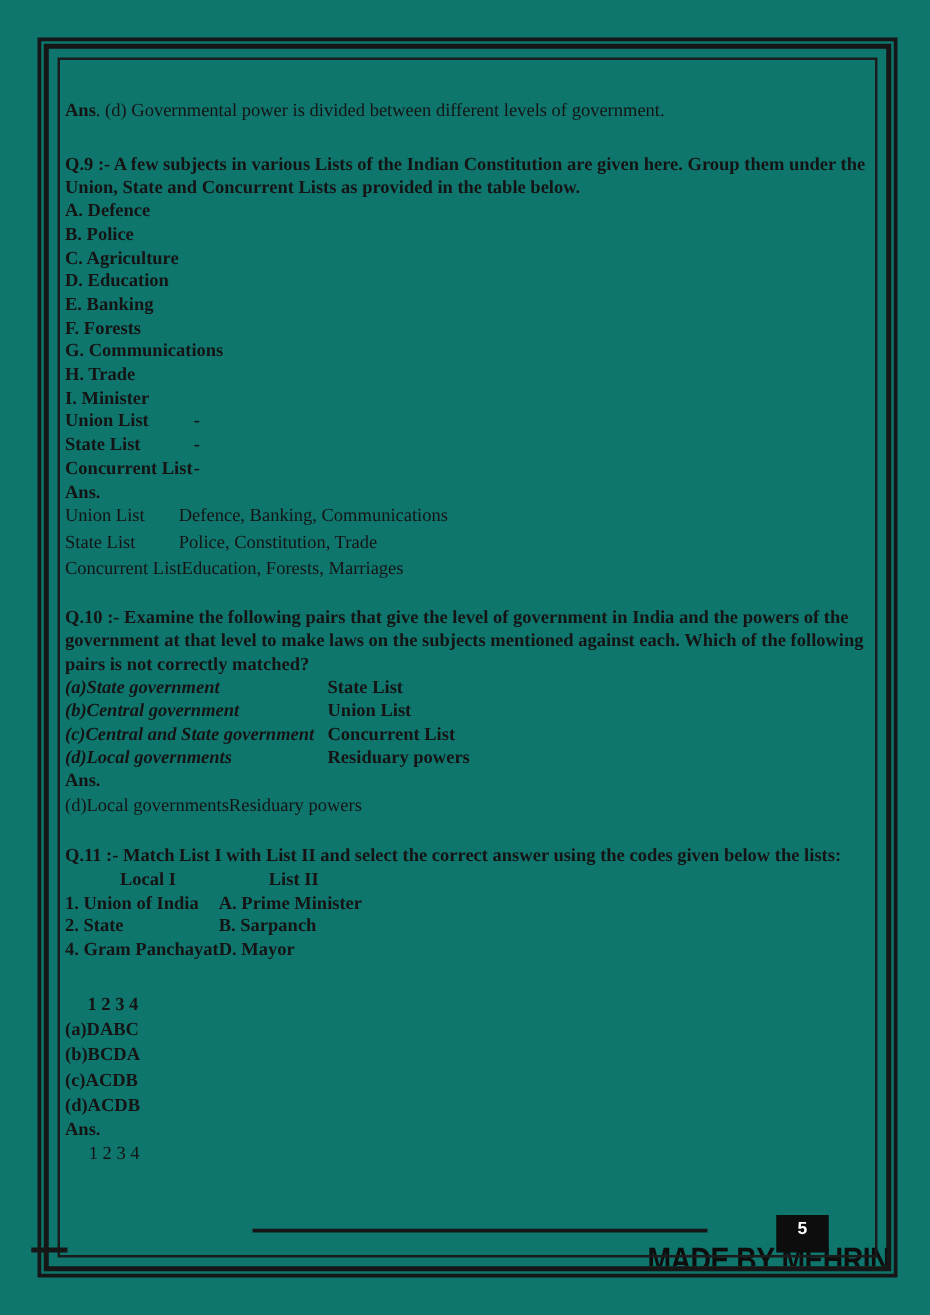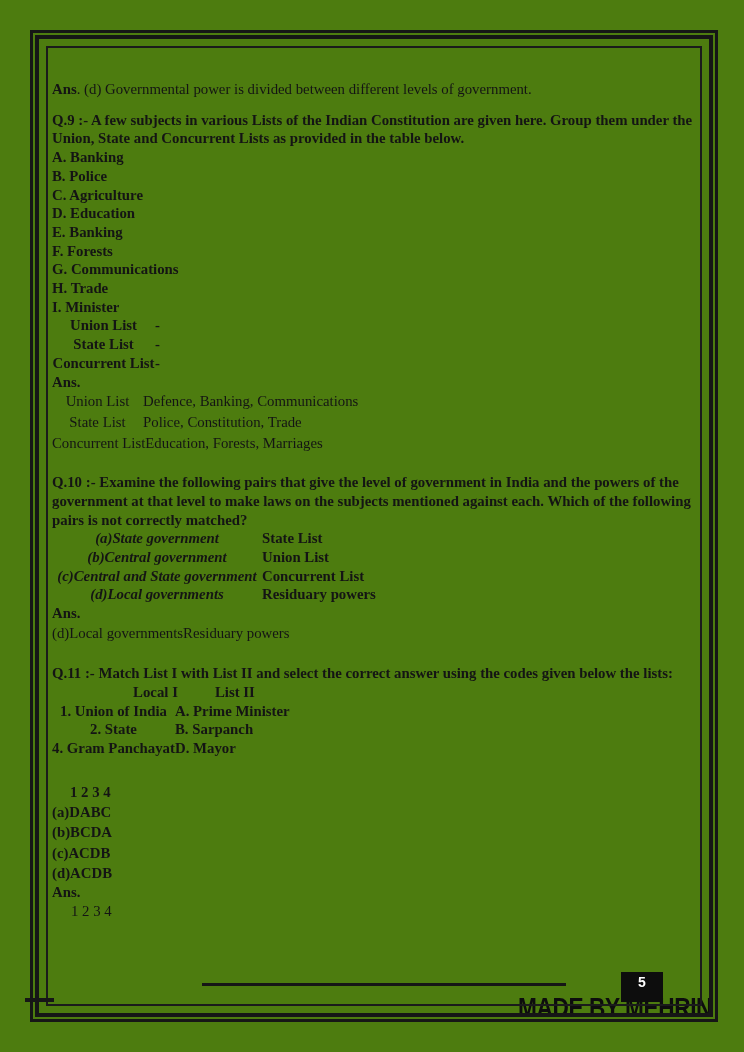--- a/index.html
+++ b/index.html
@@ -1,17 +1,17 @@
 <!DOCTYPE html>
 <html><head>
 <meta charset="utf-8">
 <style>
   html,body { margin:0; padding:0; background:#e8e8e8; }
   .page {
-    position:relative; width:744px; height:1052px; background:#4d7c0f;
+    position:relative; width:744px; height:1052px; background:#0f766e;
     font-family:"Liberation Serif","DejaVu Serif",serif; color:#141414;
     overflow:hidden; margin:0 auto;
   }
   
   .frame {
     position:absolute; left:30px; top:30px; width:688px; height:992px;
     border:3px solid #161616; box-sizing:border-box; z-index:5; pointer-events:none;
   }
   .frame-mid {
     position:absolute; left:2px; top:2px; right:2px; bottom:2px;
@@ -22,30 +22,30 @@
     border:2px solid #1b1b1b;
   }
   
   .content {
     position:absolute; left:48px; top:48px; width:651px; height:956px;
     box-sizing:border-box; padding:32px 0 0 4px; z-index:1;
     font-size:14.8px; line-height:18.7px; overflow:hidden;
   }
   .line { font-weight:700; }
   .reg  { font-weight:400; }
-  .row  { display:flex;text-align:center; }
+  .row  { display:flex; }
   .nowrap { white-space:nowrap; }
   .c-blank { min-width:103px; }
   .c-q9ans { min-width:91px; }
   .c-q10   { min-width:210px;font-style:italic; }
   .c-q11   { min-width:123px; }
   .q11h1   { width:163px; padding-left:44px; box-sizing:border-box; }
   .ind18 { padding-left:18px; }
   .ind19 { padding-left:19px; }
-  .mt20 { margin-top:12px; }
+  .mt20 { margin-top:24px; }
   .mt19 { margin-top:19px; }
   .mt21 { margin-top:21px; }
   .mt24 { margin-top:24px; }
   .lh21 { line-height:21px; }
   .lh20 { line-height:20.3px; }
   
   .divider {
     position:absolute; left:202px; top:983px; width:364px; height:3px;
     background:#161616; z-index:2;
   }
@@ -72,21 +72,21 @@
 </head>
 <body>
 
 <div class="page">
 
   <div class="content">
 
     <div class="line reg"><span class="line">Ans</span><span>. (d) Governmental power is divided between different levels of government.</span></div>
 
     <div class="line mt20">Q.9 :- A few subjects in various Lists of the Indian Constitution are given here. Group them under the Union, State and Concurrent Lists as provided in the table below.</div>
-    <div class="line">A. Banking</div>
+    <div class="line">A. Defence</div>
     <div class="line">B. Police</div>
     <div class="line">C. Agriculture</div>
     <div class="line">D. Education</div>
     <div class="line">E. Banking</div>
     <div class="line">F. Forests</div>
     <div class="line">G. Communications</div>
     <div class="line">H. Trade</div>
     <div class="line">I. Minister</div>
 
     <div class="line row">

